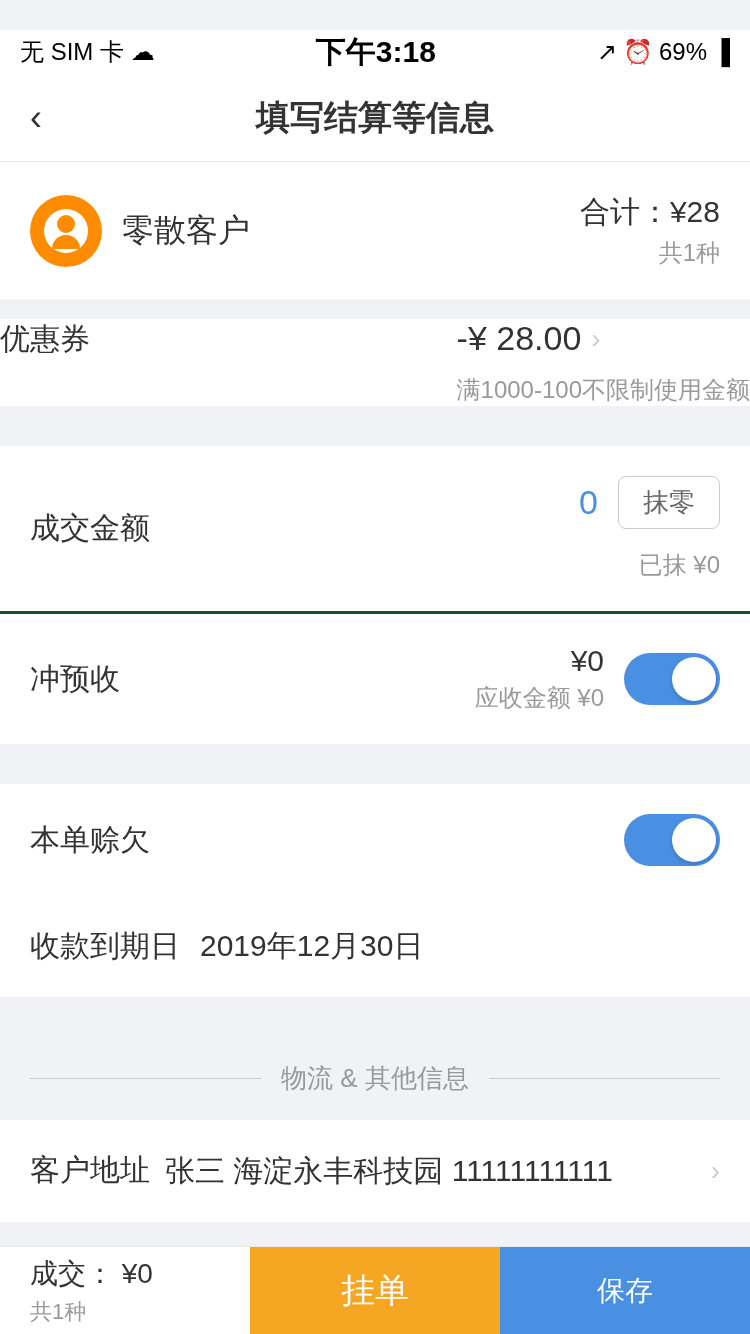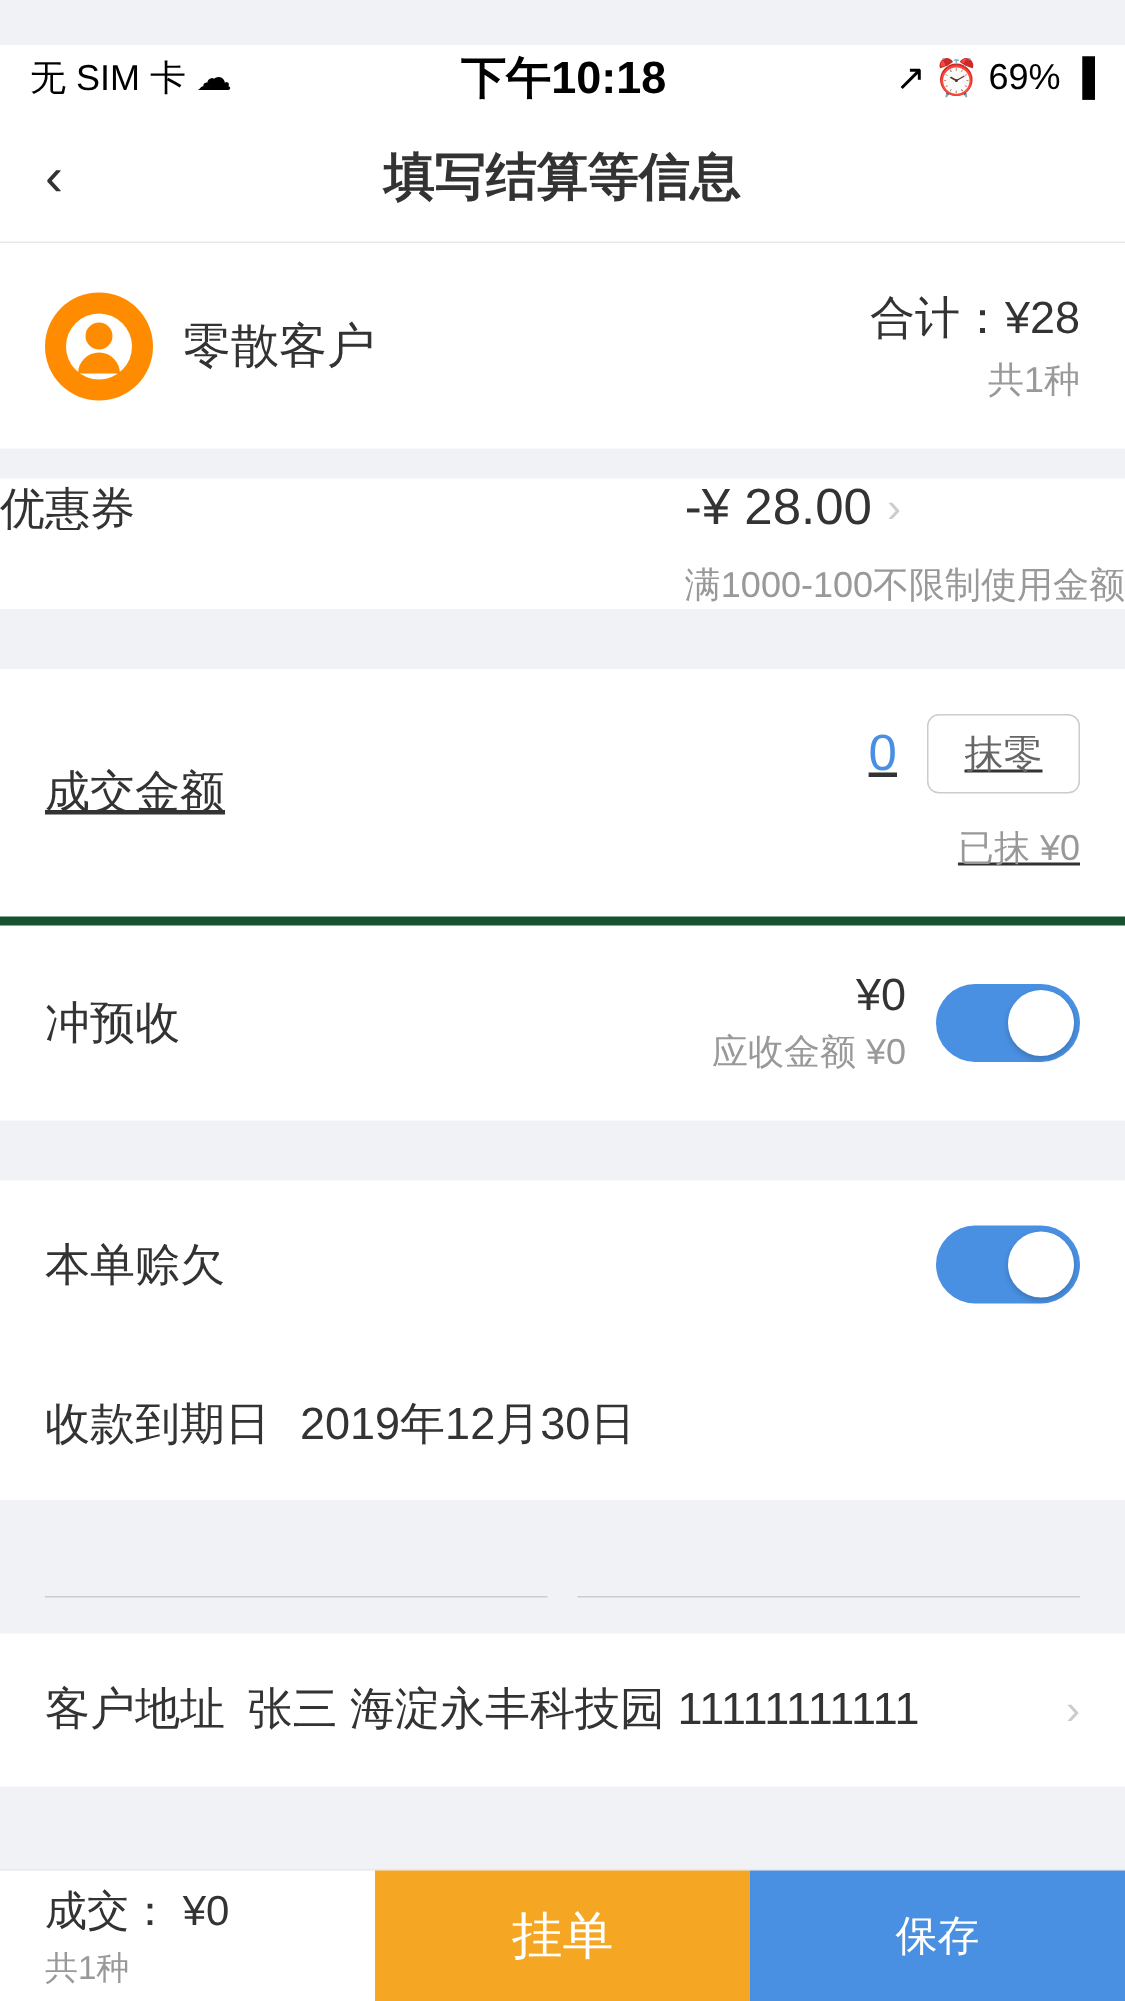--- a/index.html
+++ b/index.html
@@ -129,22 +129,21 @@
       background: #fff;
       margin-bottom: 20px;
     }
 
     
     .row-item {
       padding: 30px;
       display: flex;
       align-items: center;
       justify-content: space-between;
-      border-bottom: 6px solid #14532d;
-      text-decoration: underline;
+      border-bottom: 3px solid #14532d;
     }
     .row-item:last-child { border-bottom: none; }
     .row-label { font-size: 30px; color: #333; }
     .row-right { display: flex; align-items: center; gap: 20px; flex-direction: column; align-items: flex-end; }
     .amount-row { display: flex; align-items: center; gap: 20px; }
     .amount-value { font-size: 34px; color: #4a90e2; font-weight: 500; }
     .round-zero-btn {
       border: 1px solid #ccc;
       border-radius: 8px;
       padding: 8px 24px;
@@ -292,21 +291,21 @@
       cursor: pointer;
     }
   </style>
 </head>
 <body>
 
 <div class="status-bar">
   <div class="status-left">
     <span>无 SIM 卡 ☁</span>
   </div>
-  <div class="status-center">下午10:18</div>
+  <div class="status-center">下午3:18</div>
   <div class="status-right">
     <span>↗</span>
     <span>⏰</span>
     <span>69%</span>
     <span>▐</span>
   </div>
 </div>
 
 <div class="nav-bar">
   <div class="nav-back">‹</div>
@@ -375,20 +374,21 @@
     <div class="due-date-row">
       <span class="due-date-label">收款到期日</span>
       <span class="due-date-value">2019年12月30日</span>
     </div>
   </div>
 
   <div class="section-divider"></div>
 
   <div class="logistics-header">
     <div class="logistics-line"></div>
+    <span>物流 &amp; 其他信息</span>
     <div class="logistics-line"></div>
   </div>
 
   <div class="address-section">
     <div class="address-row">
       <div class="address-left">
         <span class="address-label">客户地址</span>
         <span class="address-value">张三 海淀永丰科技园 11111111111</span>
       </div>
       <span class="address-right">›</span>

